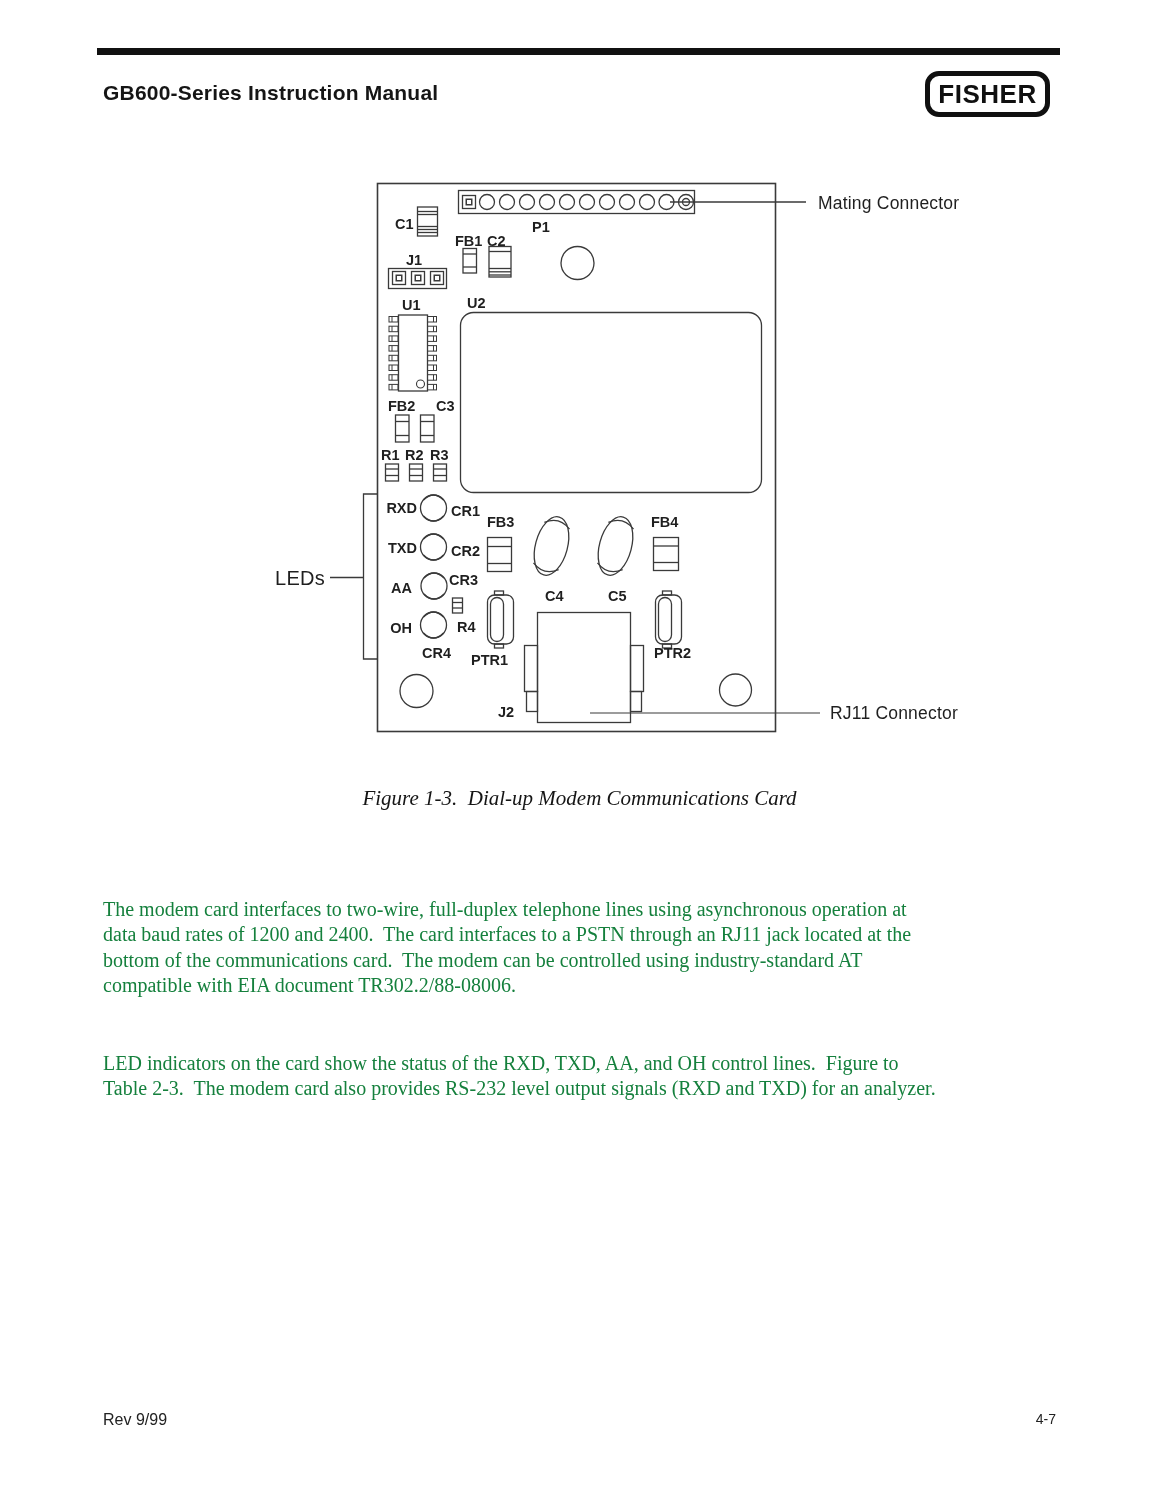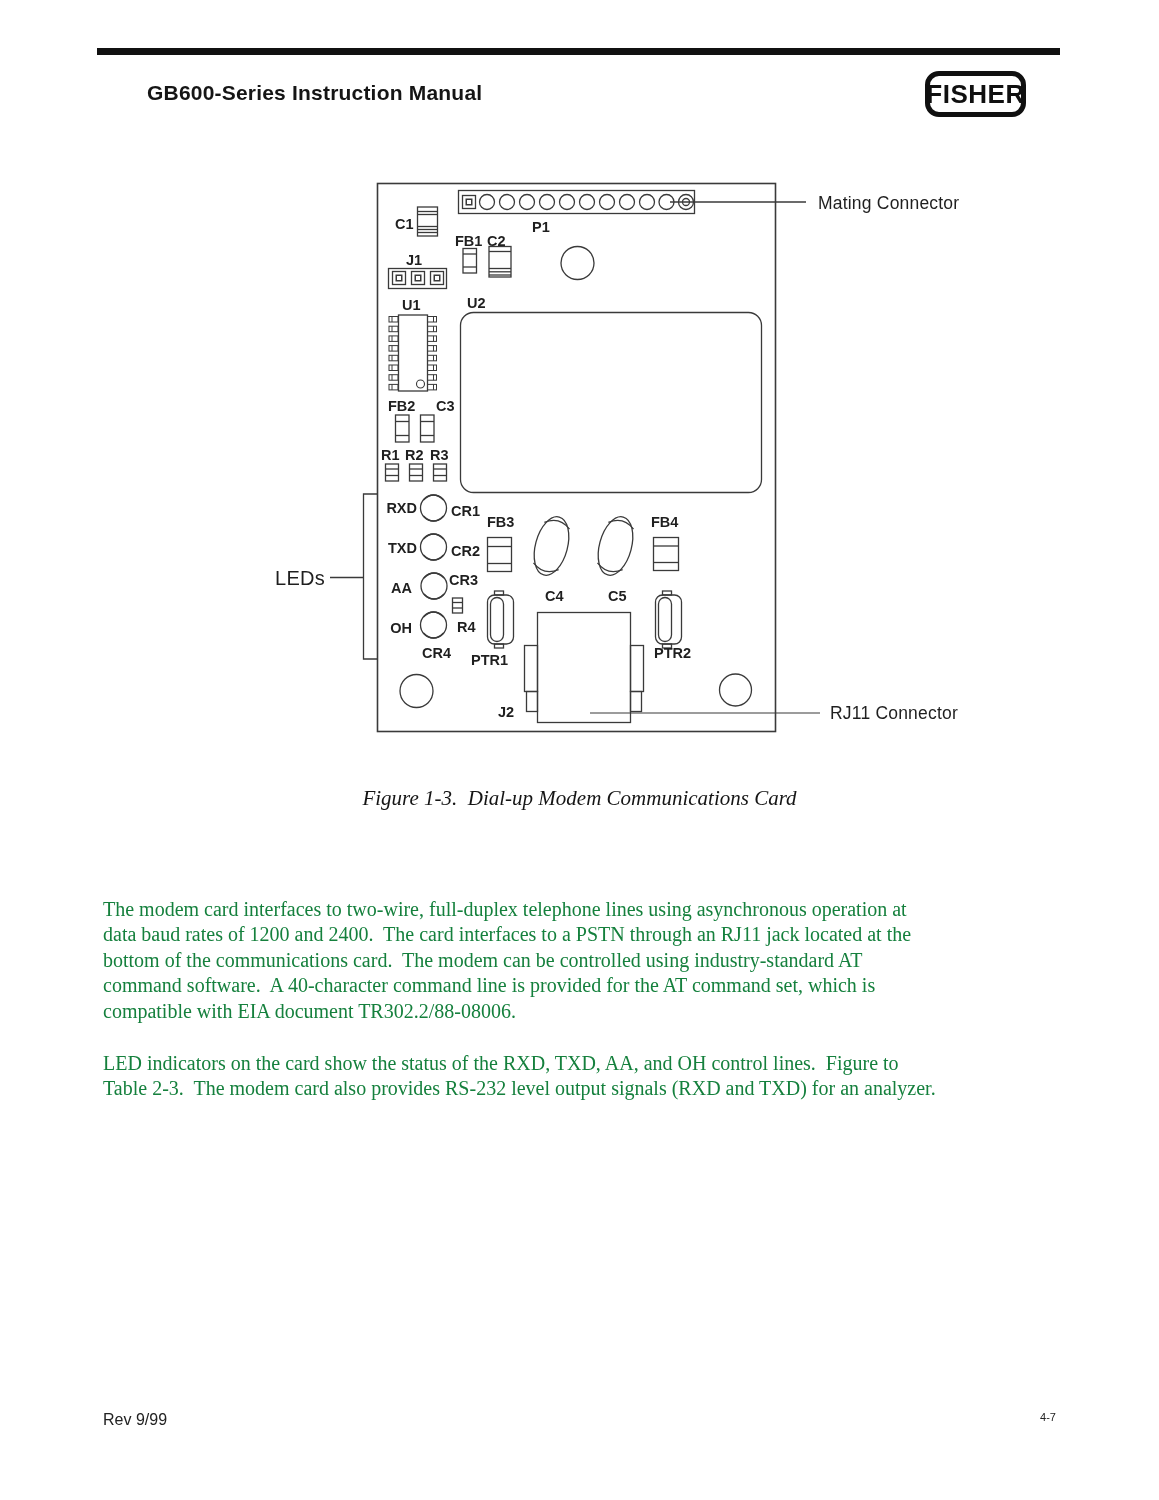--- a/index.html
+++ b/index.html
@@ -1,38 +1,38 @@
 <!DOCTYPE html>
 <html><head>
 <meta charset="utf-8">
 <style>
   html,body{margin:0;padding:0;background:#fff;}
   .page{position:relative;width:1159px;height:1500px;background:#ffffff;overflow:hidden;
         font-family:"Liberation Sans",sans-serif;color:#1a1a1a;}
   .top-rule{position:absolute;left:97px;top:48px;width:963px;height:7px;background:#111;}
   .doc-title{position:absolute;left:103px;top:81px;font-size:21px;font-weight:bold;
-             letter-spacing:.2px;color:#151515;margin-left:44px;}
-  .logo{position:absolute;left:925px;top:71px;width:101px;height:46px;border:5px solid #101010;
+             letter-spacing:.2px;color:#151515;}
+  .logo{position:absolute;left:925px;top:71px;width:125px;height:46px;border:5px solid #101010;
         border-radius:14px;box-sizing:border-box;display:flex;align-items:center;justify-content:center;
         font-weight:bold;font-size:26px;letter-spacing:.5px;color:#101010;}
   .diagram{position:absolute;left:0;top:0;}
   .diagram text{stroke:none;fill:#1f1f1f;font-family:"Liberation Sans",sans-serif;}
   .diagram text.ref{font-size:14.5px;font-weight:bold;}
   .diagram text.callout{font-size:17.5px;letter-spacing:.2px;}
   .diagram text.leds{font-size:20px;letter-spacing:.3px;}
   .caption{position:absolute;left:0;top:786px;width:1159px;text-align:center;
            font-family:"Liberation Serif",serif;font-style:italic;font-size:21px;color:#151515;
            white-space:pre;}
   .bodytext{position:absolute;left:103px;width:965px;font-family:"Liberation Serif",serif;
             font-size:20px;color:#15803d;}
   .bodytext .line{white-space:pre;line-height:25.4px;}
   .para1{top:897px;}
   .para2{top:1051px;}
   .footer-rev{position:absolute;left:103px;top:1411px;font-size:16px;color:#222;}
-  .footer-page{position:absolute;right:103px;top:1411px;font-size:11px;color:#222;}
+  .footer-page{position:absolute;right:103px;top:1411px;font-size:14px;color:#222;}
 </style>
 </head>
 <body>
 
 <div class="page">
 
   <div class="top-rule"></div>
   <div class="doc-title">GB600-Series Instruction Manual</div>
   <div class="logo">FISHER</div>
 
@@ -236,21 +236,20 @@
     <line x1="590" y1="713" x2="820" y2="713" stroke-width="1.2"></line>
     <text class="callout" x="830" y="719">RJ11 Connector</text>
   </svg>
 
   <div class="caption">Figure 1-3.  Dial-up Modem Communications Card</div>
 
   <div class="bodytext para1">
     <div class="line">The modem card interfaces to two-wire, full-duplex telephone lines using asynchronous operation at</div>
     <div class="line">data baud rates of 1200 and 2400.  The card interfaces to a PSTN through an RJ11 jack located at the</div>
     <div class="line">bottom of the communications card.  The modem can be controlled using industry-standard AT</div>
-    <div class="line">command software.  A 40-character command line is provided for the AT command set, which is</div>
     <div class="line">compatible with EIA document TR302.2/88-08006.</div>
   </div>
 
   <div class="bodytext para2">
     <div class="line">LED indicators on the card show the status of the RXD, TXD, AA, and OH control lines.  Figure to</div>
     <div class="line">Table 2-3.  The modem card also provides RS-232 level output signals (RXD and TXD) for an analyzer.</div>
   </div>
 
   <div class="footer-rev">Rev 9/99</div>
   <div class="footer-page">4-7</div>

